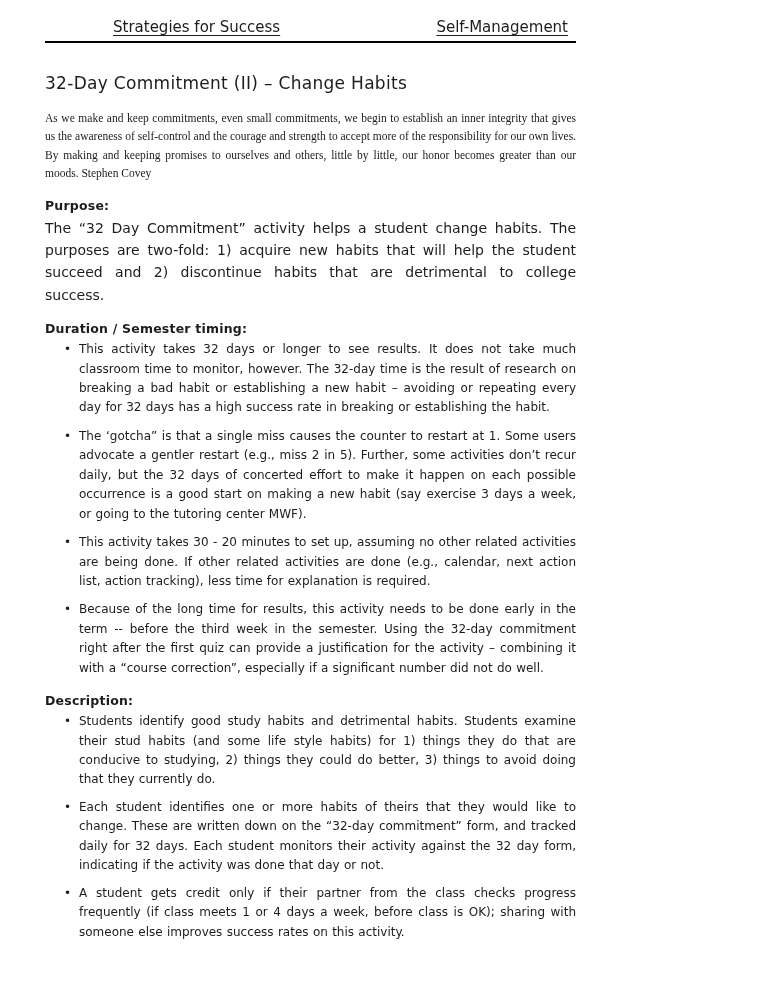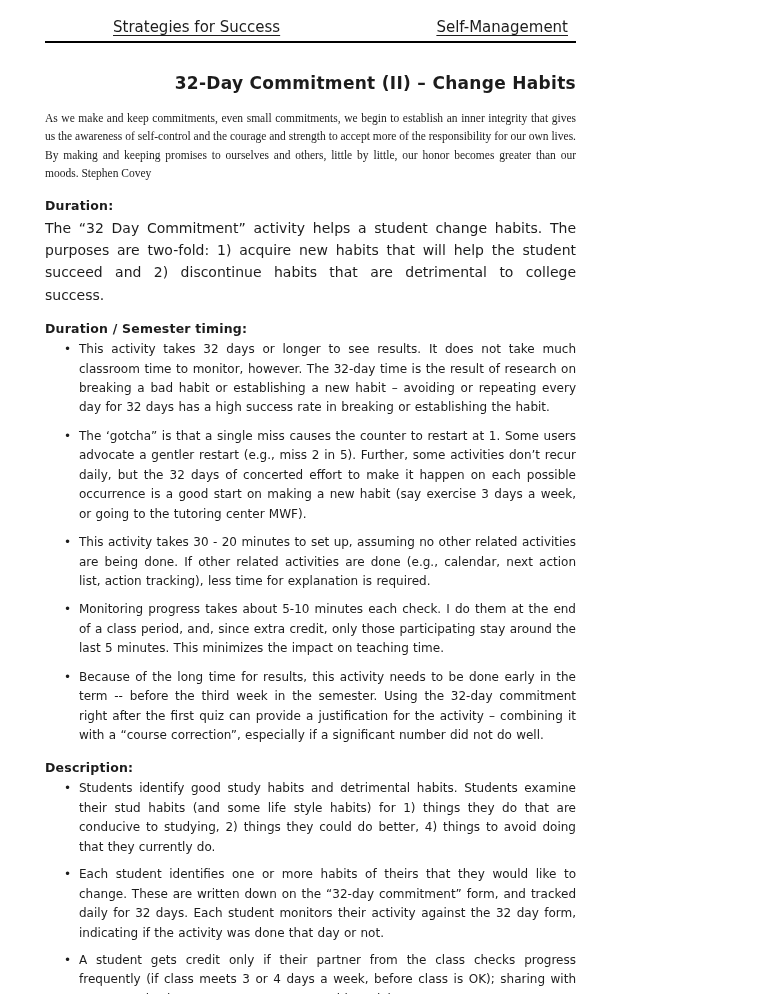--- a/index.html
+++ b/index.html
@@ -23,23 +23,23 @@
     border-bottom: 2.5px solid #000;
     font-size: 15px;
     font-weight: 500;
   }
   .header span {
     text-decoration: underline;
     text-underline-offset: 3px;
   }
   .title {
     margin-top: 30px;
-    text-align: right;
+    text-align: left;
     font-size: 17px;
-    font-weight: bold;
+    font-weight: normal;
     letter-spacing: 0.3px;
   }
   .intro {
     margin-top: 16px;
     font-size: 11.5px;
     line-height: 1.6;
     text-align: justify;
     font-family: Liberation Serif, serif;
   }
   .section { margin-top: 15px; }
@@ -85,38 +85,37 @@
   <div class="header">
     <span>Strategies for Success</span>
     <span>Self-Management</span>
   </div>
 
   <div class="title">32-Day Commitment (II) – Change Habits</div>
 
   <p class="intro">As we make and keep commitments, even small commitments, we begin to establish an inner integrity that gives us the awareness of self-control and the courage and strength to accept more of the responsibility for our own lives. By making and keeping promises to ourselves and others, little by little, our honor becomes greater than our moods. Stephen Covey</p>
 
   <div class="section">
-    <div class="heading">Duration:</div>
+    <div class="heading">Purpose:</div>
     <p class="body-text">The “32 Day Commitment” activity helps a student change habits. The purposes are two-fold: 1) acquire new habits that will help the student succeed and 2) discontinue habits that are detrimental to college success.</p>
   </div>
 
   <div class="section">
     <div class="heading">Duration / Semester timing:</div>
     <ul class="bullets">
       <li>This activity takes 32 days or longer to see results. It does not take much classroom time to monitor, however. The 32-day time is the result of research on breaking a bad habit or establishing a new habit – avoiding or repeating every day for 32 days has a high success rate in breaking or establishing the habit.</li>
       <li>The ‘gotcha” is that a single miss causes the counter to restart at 1. Some users advocate a gentler restart (e.g., miss 2 in 5). Further, some activities don’t recur daily, but the 32 days of concerted effort to make it happen on each possible occurrence is a good start on making a new habit (say exercise 3 days a week, or going to the tutoring center MWF).</li>
       <li>This activity takes 30 - 20 minutes to set up, assuming no other related activities are being done. If other related activities are done (e.g., calendar, next action list, action tracking), less time for explanation is required.</li>
-      <li>Monitoring progress takes about 5-10 minutes each check. I do them at the end of a class period, and, since extra credit, only those participating stay around the last 5 minutes. This minimizes the impact on teaching time.</li>
       <li>Because of the long time for results, this activity needs to be done early in the term -- before the third week in the semester. Using the 32-day commitment right after the first quiz can provide a justification for the activity – combining it with a “course correction”, especially if a significant number did not do well.</li>
     </ul>
   </div>
 
   <div class="section tight">
     <div class="heading">Description:</div>
     <ul class="bullets">
-      <li>Students identify good study habits and detrimental habits. Students examine their stud habits (and some life style habits) for 1) things they do that are conducive to studying, 2) things they could do better, 4) things to avoid doing that they currently do.</li>
+      <li>Students identify good study habits and detrimental habits. Students examine their stud habits (and some life style habits) for 1) things they do that are conducive to studying, 2) things they could do better, 3) things to avoid doing that they currently do.</li>
       <li>Each student identifies one or more habits of theirs that they would like to change. These are written down on the “32-day commitment” form, and tracked daily for 32 days. Each student monitors their activity against the 32 day form, indicating if the activity was done that day or not.</li>
-      <li>A student gets credit only if their partner from the class checks progress frequently (if class meets 3 or 4 days a week, before class is OK); sharing with someone else improves success rates on this activity.</li>
+      <li>A student gets credit only if their partner from the class checks progress frequently (if class meets 1 or 4 days a week, before class is OK); sharing with someone else improves success rates on this activity.</li>
 
     </ul>
   </div>
 
 </div>
 
 </body></html>

